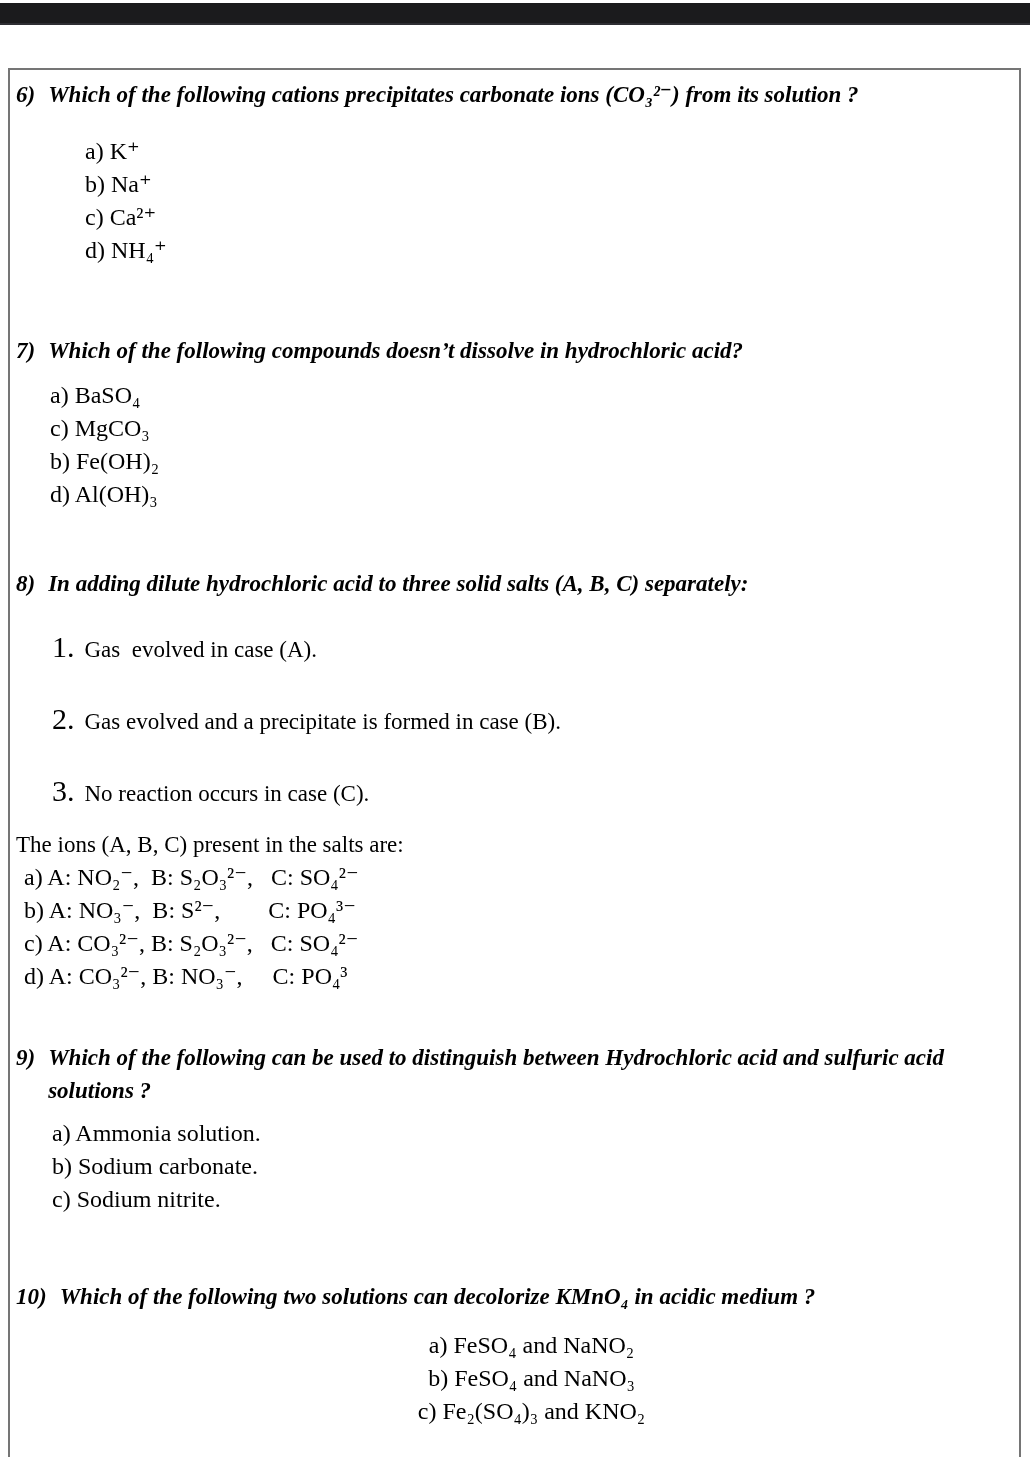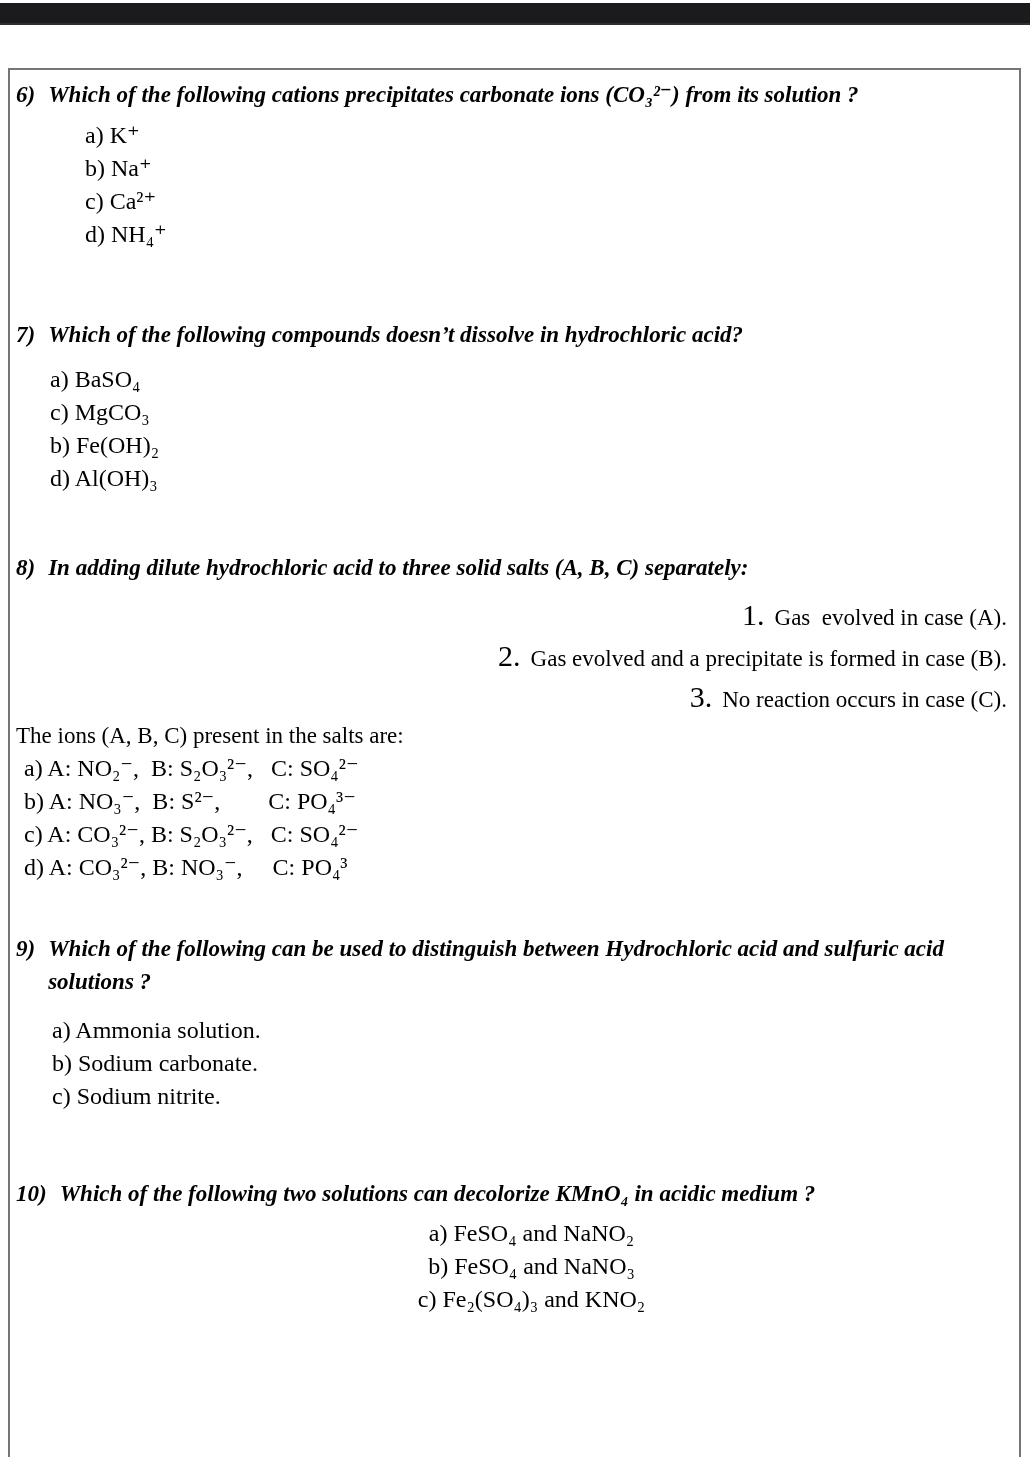--- a/index.html
+++ b/index.html
@@ -18,36 +18,36 @@
   }
 
   .q-head { display:flex; font-weight:bold; font-style:italic; font-size:23px; line-height:33px; }
   .q-num  { flex:0 0 auto; margin-right:13px; white-space:pre; }
   .q-text { white-space:pre-wrap; }
 
   .options { }
   .option  { font-size:24px; line-height:33px; white-space:pre-wrap; }
 
   .statements { margin-top:12px; margin-left:36px; }
-  .statement  { line-height:38px; font-size:23px;text-align:right; }
+  .statement  { line-height:69px; font-size:23px; }
   .st-num     { font-size:30px; margin-right:10px; }
   .st-text    { white-space:pre-wrap; }
 
   .lead-in { font-size:23px; line-height:33px; white-space:pre-wrap; }
 
   .q6  { margin-top:0; }
-  .q6 .options  { margin-top:8px;  margin-left:69px; }
+  .q6 .options  { margin-top:24px;  margin-left:69px; }
   .q7  { margin-top:67px; }
   .q7 .options  { margin-top:12px;  margin-left:34px; }
   .q8  { margin-top:56px; }
   .q8 .options  { margin-top:0;    margin-left:8px; }
   .q9  { margin-top:48px; }
-  .q9 .options  { margin-top:16px;    margin-left:36px; }
+  .q9 .options  { margin-top:10px;    margin-left:36px; }
   .q10 { margin-top:64px;text-align:center; }
-  .q10 .options { margin-top:7px; margin-left:40px; }
+  .q10 .options { margin-top:16px; margin-left:40px; }
 </style>
 </head>
 <body>
 
 <div class="top-bar"></div>
 
 <div class="doc">
 
   <section class="question q6">
     <div class="q-head">

